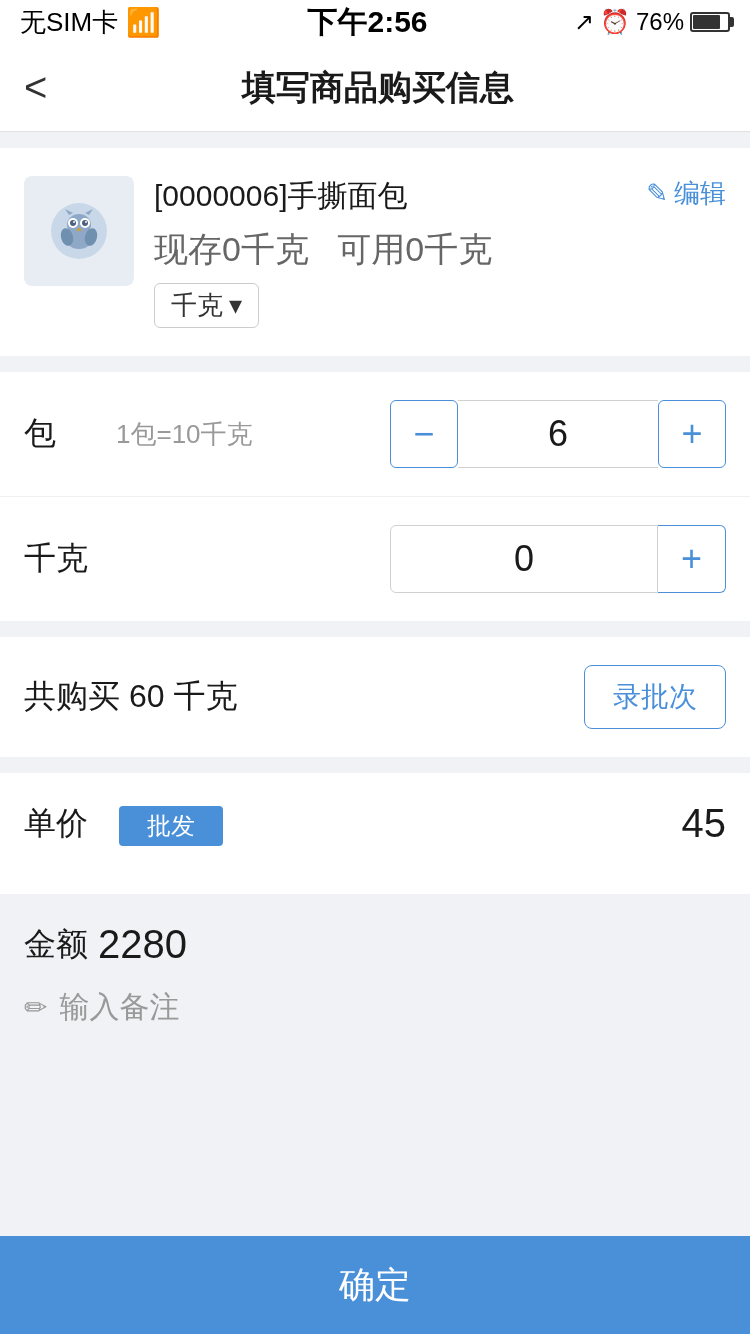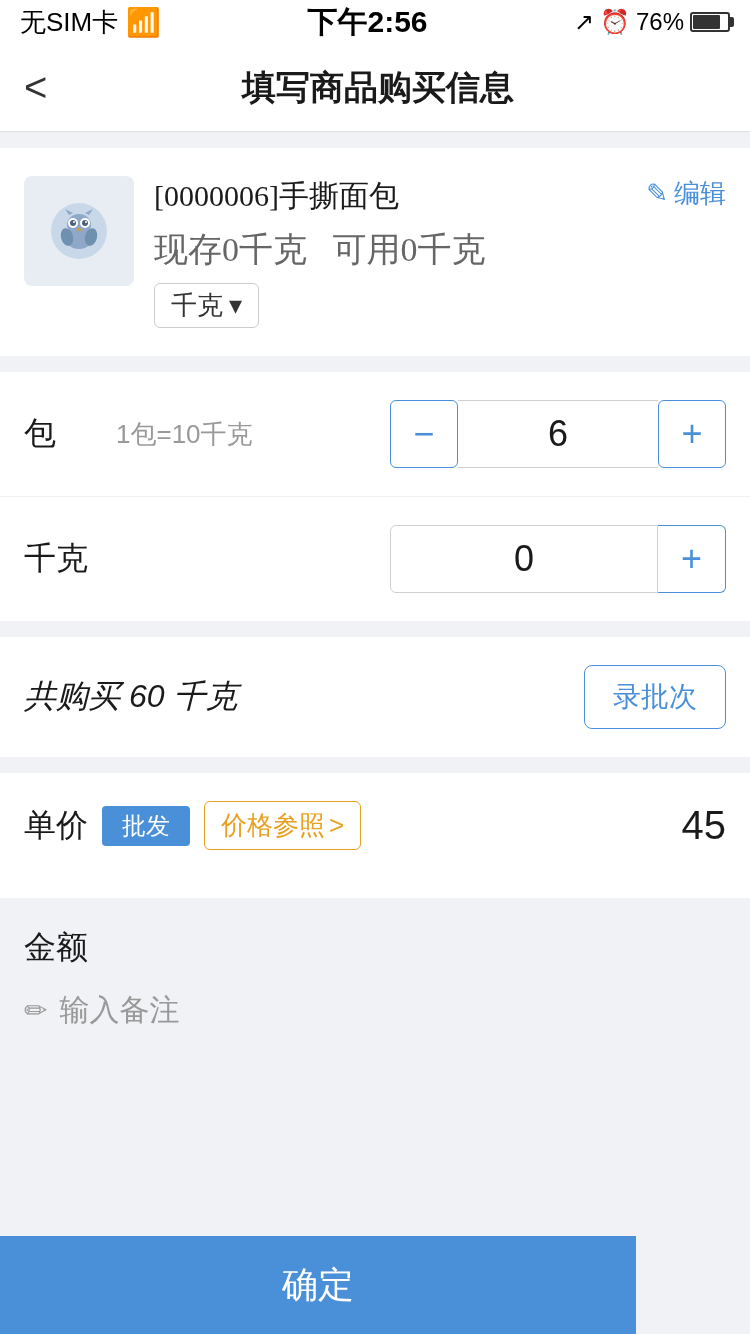--- a/index.html
+++ b/index.html
@@ -217,21 +217,20 @@
       background: #fff;
       margin-top: 16px;
       padding: 28px 24px;
       display: flex;
       align-items: center;
       justify-content: space-between;
     }
     .total-text {
       font-size: 32px;
       color: #1a1a1a;
-      font-style: italic;
     }
     .batch-btn {
       border: 1.5px solid #4a90d9;
       color: #4a90d9;
       font-size: 28px;
       padding: 12px 28px;
       border-radius: 8px;
       background: #fff;
       cursor: pointer;
     }
@@ -243,29 +242,29 @@
       padding: 28px 24px;
     }
     .price-row {
       display: flex;
       align-items: center;
       justify-content: space-between;
       margin-bottom: 20px;
     }
     .price-left {
       display: flex;
-      align-items: center;
-      gap: 14px;
+      align-items: flex-end;
+      gap: 31px;
     }
     .price-label { font-size: 32px; color: #1a1a1a; }
     .price-tag {
       background: #4a90d9;
       color: #fff;
       font-size: 24px;
-      padding: 4px 20px;
+      padding: 4px 28px;
       border-radius: 4px;
     }
     .price-ref-btn {
       border: 1.5px solid #e8a020;
       color: #e8a020;
       font-size: 26px;
       padding: 6px 16px;
       border-radius: 6px;
       background: #fff;
       display: flex; align-items: center; gap: 4px;
@@ -296,21 +295,21 @@
     .pencil-icon { color: #999; font-size: 28px; }
 
     
     .content-spacer { height: 300px; background: #f0f2f5; }
 
     
     .confirm-btn {
       position: fixed;
       bottom: 0;
       left: 0;
-      width: 636px;
+      width: 750px;
       height: 98px;
       background: #4a90d9;
       color: #fff;
       font-size: 36px;
       border: none;
       cursor: pointer;
       display: flex;
       align-items: center;
       justify-content: center;
     }
@@ -334,21 +333,21 @@
       <div class="battery-fill"></div>
     </div>
   </div>
 </div>
 
 <div class="nav-bar">
   <span class="nav-back">&lt;</span>
   <span class="nav-title">填写商品购买信息</span>
 </div>
 
-<div class="product-card" style="position:relative;font-family:Liberation Serif, serif;">
+<div class="product-card" style="position:relative;">
   <div class="product-img">
     <div class="product-img-inner">
 
       <svg class="owl-svg" viewBox="0 0 60 60">
         <circle cx="30" cy="30" r="28" fill="#c8d8e8"></circle>
 
         <ellipse cx="30" cy="36" rx="14" ry="12" fill="#8fa8c8"></ellipse>
 
         <ellipse cx="30" cy="24" rx="12" ry="11" fill="#8fa8c8"></ellipse>
 
@@ -416,32 +415,29 @@
     <span>共购买</span>&nbsp;<span>60</span>&nbsp;<span>千克</span>
   </div>
   <button class="batch-btn">录批次</button>
 </div>
 
 <div class="price-section">
   <div class="price-row">
     <div class="price-left">
       <span class="price-label">单价</span>
       <span class="price-tag">批发</span>
-      <button class="price-ref-btn">
-        <span>价格参照</span>
-        <span>&gt;</span>
-      </button>
     </div>
     <span class="price-value">45</span>
   </div>
 </div>
 
 <div class="amount-section">
   <div class="amount-row">
     <span class="amount-label">金额</span>
+    <span class="amount-value">2280</span>
   </div>
   <div class="remark-row">
     <span class="pencil-icon">✏</span>
     <span class="remark-text">输入备注</span>
   </div>
 </div>
 
 <div class="content-spacer"></div>
 
 <button class="confirm-btn">确定</button>

